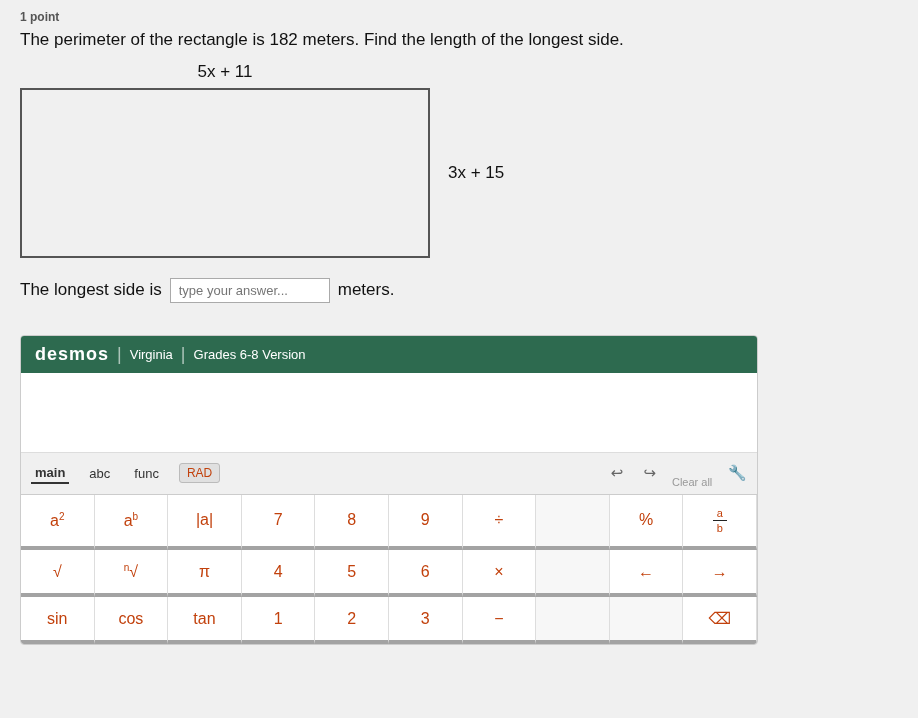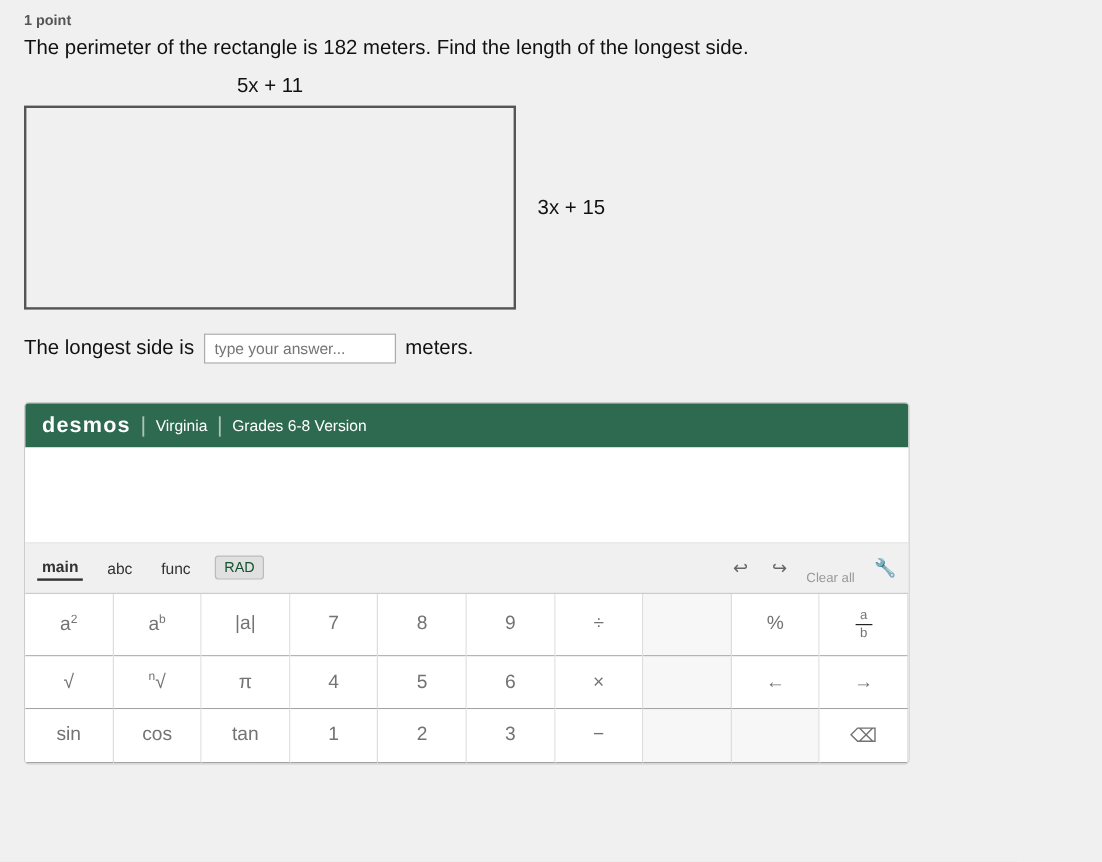--- a/index.html
+++ b/index.html
@@ -152,21 +152,21 @@
       border-bottom: 2px solid #333;
       font-weight: bold;
     }
 
     .calc-tab-rad {
       background: #e0e0e0;
       border: 1px solid #bbb;
       border-radius: 3px;
       font-size: 12px;
       padding: 2px 7px;
-      color: #14532d;
+      color: #c2410c;
       cursor: pointer;
     }
 
     .tab-spacer {
       flex: 1;
     }
 
     .tab-icon {
       font-size: 15px;
       color: #666;
@@ -183,27 +183,27 @@
 
     .tab-wrench {
       font-size: 15px;
       color: #666;
       cursor: pointer;
     }
 
     .calc-btn {
       border: none;
       border-right: 1px solid #ddd;
-      border-bottom: 1px solid #a3a3a3;
+      border-bottom: 4px solid #a3a3a3;
       background: #fff;
       font-size: 16px;
       padding: 12px 4px;
       text-align: center;
       cursor: pointer;
-      color: #737373;
+      color: #c2410c;
       font-family: Arial, sans-serif;
     }
 
     .calc-btn.empty {
       background: #f7f7f7;
       cursor: default;
     }
 
     .calc-btn sup {
       font-size: 10px;

